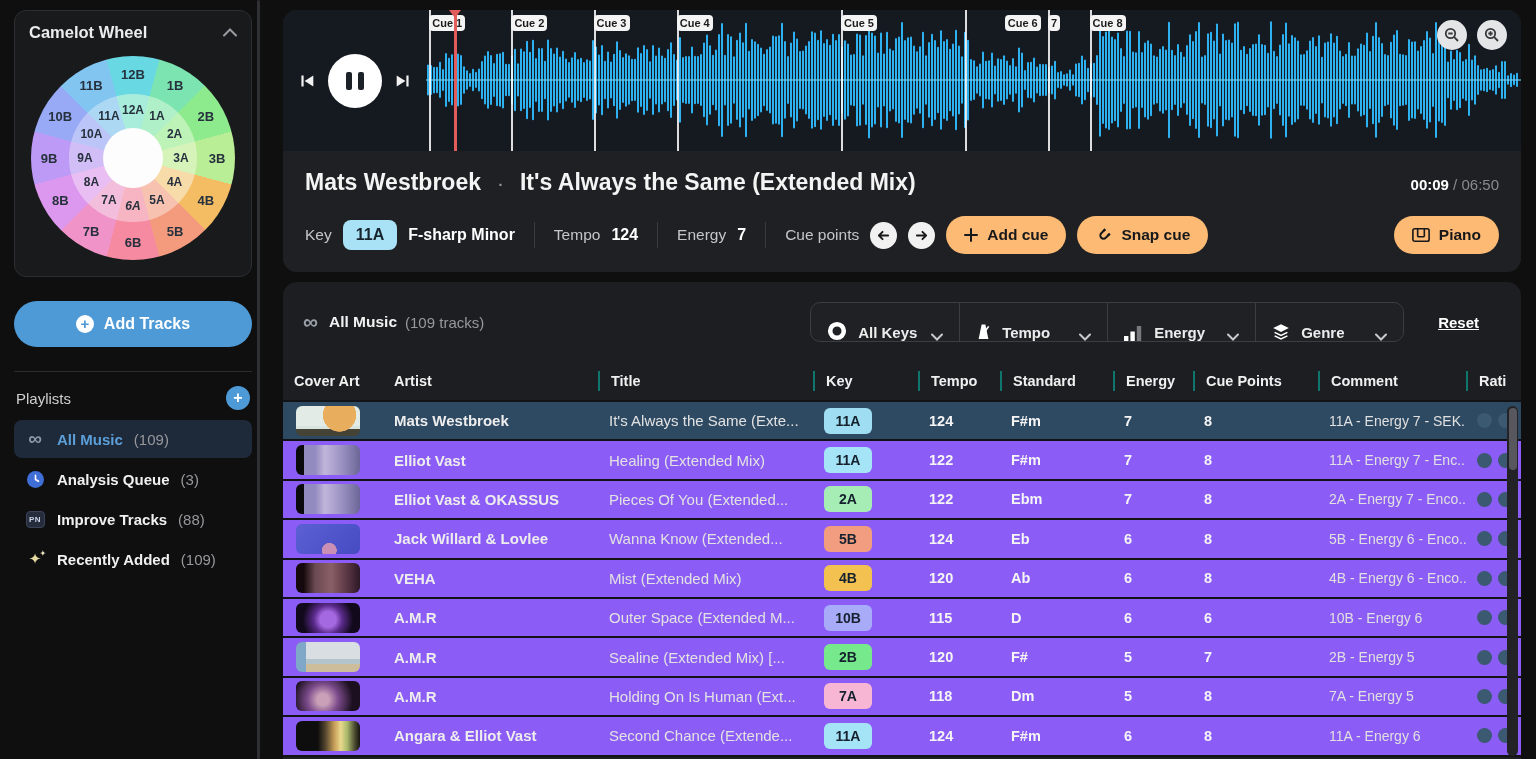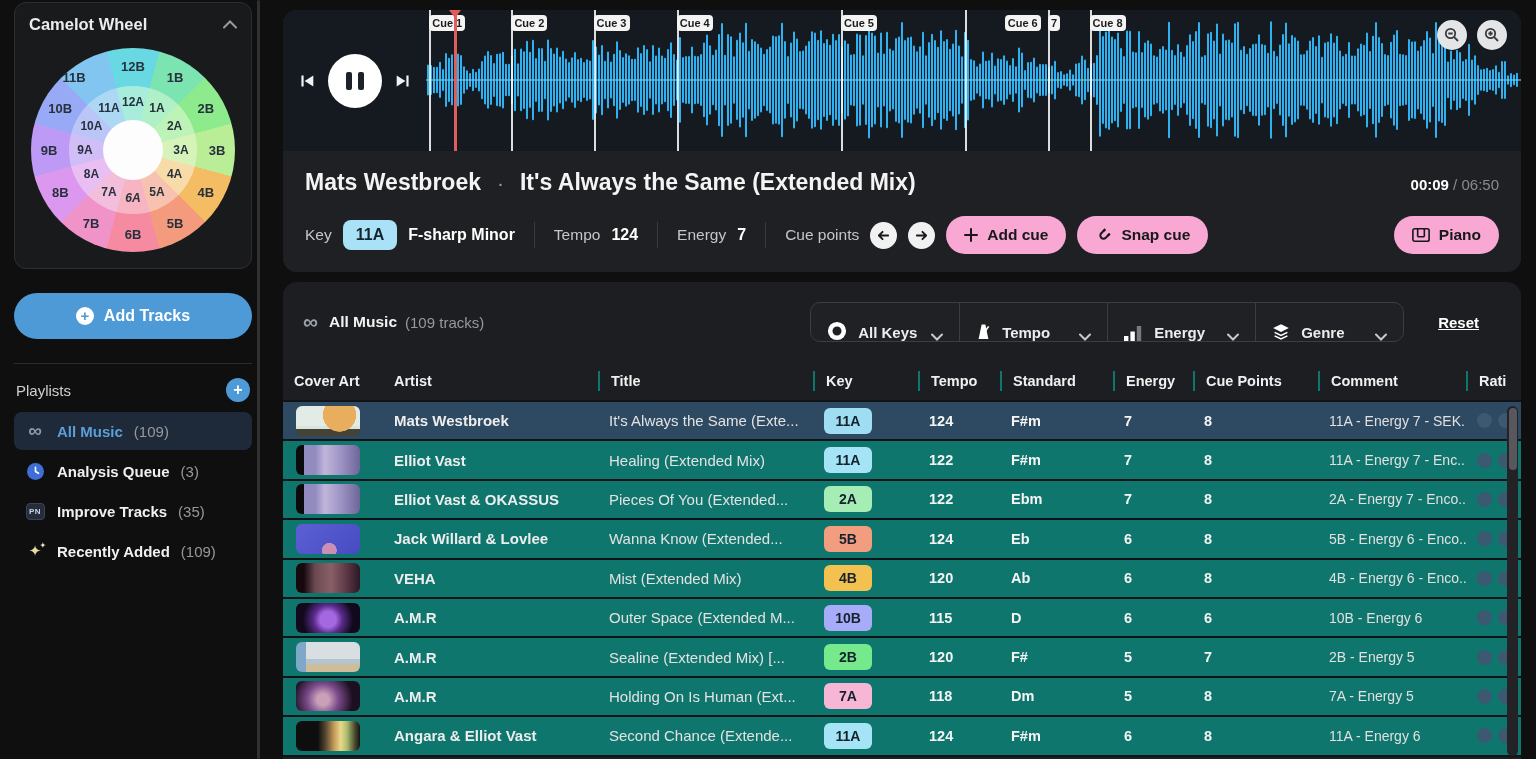--- a/index.html
+++ b/index.html
@@ -2,21 +2,21 @@
 <html><head>
 <meta charset="utf-8">
 <style>
   *{box-sizing:border-box}
   html,body{margin:0;padding:0}
   body{width:1536px;height:759px;overflow:hidden;background:#0f0f10;
        font-family:"Liberation Sans",sans-serif;color:#e8e8e8;position:relative}
   .app{display:flex;width:100%;height:100%}
 
   
-  .sidebar{width:262px;flex:none;position:relative;padding:2px 0 0 14px}
+  .sidebar{width:262px;flex:none;position:relative;padding:10px 0 0 14px}
   .camelot-panel{width:238px;background:#191a1c;border:1px solid #2d2e31;border-radius:12px;padding:12px 14px 14px}
   .panel-head{display:flex;justify-content:space-between;align-items:center}
   .panel-title{font-size:16.5px;font-weight:700;color:#ececec}
   .wheel{position:relative;width:204px;height:204px;margin:14px auto 2px}
   .ring{position:absolute;border-radius:50%}
   .ring.outer{inset:0}
   .ring.inner{inset:38px}
   .hub{position:absolute;inset:72px;background:#fdfdfd;border-radius:50%}
   .wlabel{position:absolute;transform:translate(-50%,-50%);font-weight:700;color:#27313d;white-space:nowrap}
   .wlabel.o{font-size:13px}
@@ -66,21 +66,21 @@
   .dot-sep{color:#9a9a9a;margin:0 16px;font-size:21px}
   .time{margin-left:auto;font-size:15px;white-space:nowrap}
   .t-cur{color:#fff;font-weight:700}
   .t-rest{color:#8b8b8f}
   .meta-row{display:flex;align-items:center;margin-top:20px;gap:11px}
   .mlabel{color:#c6c6c9;font-size:15.5px;white-space:nowrap}
   .mvalue{color:#fff;font-weight:700;font-size:16px;white-space:nowrap}
   .key-badge-top{background:#a9e2f6;color:#16222c;font-weight:700;font-size:16px;border-radius:8px;padding:6px 13px}
   .vdiv{width:1px;height:26px;background:#3a3b3e;margin:0 8px;flex:none}
   .circle-btn{width:27px;height:27px;border-radius:50%;background:#f1f1f1;border:none;display:flex;align-items:center;justify-content:center;cursor:pointer;flex:none}
-  .pill{height:38px;border-radius:19px;background:#f9a8d4;border:none;color:#17181a;font:600 15.5px "Liberation Sans",sans-serif;
+  .pill{height:38px;border-radius:19px;background:#fdba74;border:none;color:#17181a;font:600 15.5px "Liberation Sans",sans-serif;
         display:inline-flex;align-items:center;gap:9px;padding:0 18px;cursor:pointer;white-space:nowrap}
   .spacer{flex:1}
 
   
   .library{margin-top:10px;background:#1d1e21;border-radius:14px 14px 0 0;flex:1;position:relative;overflow:hidden;display:flex;flex-direction:column}
   .lib-head{height:80px;flex:none;display:flex;align-items:center;padding:0 20px}
   .lib-title-icon{color:#9aa0a8;font-size:21px;font-weight:700;margin-right:11px;line-height:10px}
   .lib-title{font-size:15.5px;font-weight:700;color:#f2f2f2;margin-right:8px}
   .lib-count{color:#98989d;font-size:15px}
   .filter-group{margin-left:auto;display:flex;border:1px solid #3c3d42;border-radius:10px;height:40px;align-items:stretch;background:#202125}
@@ -88,21 +88,21 @@
   .filter-item:first-child{border-left:none}
   .filter-label{font-size:15px;font-weight:600;color:#ececec;white-space:nowrap}
   .filter-chevron{margin-left:auto;display:flex}
   .reset{margin-left:28px;margin-right:16px;color:#fff;font-weight:700;font-size:15px;text-decoration:underline;cursor:pointer;background:none;border:none;font-family:"Liberation Sans",sans-serif}
 
   .grid-cols{display:grid;grid-template-columns:100px 215px 215px 105px 82px 113px 80px 125px 148px 1fr;align-items:center}
   .thead{height:40px;flex:none;border-bottom:2px solid #121316}
   .th{padding-left:11px;font-size:14.5px;font-weight:700;color:#f0f0f0;white-space:nowrap;overflow:hidden;border-left:2px solid #0f766e;height:20px;line-height:20px}
   .th:first-child,.th:nth-child(2){border-left:none}
   .tbody{flex:1;overflow:hidden;position:relative}
-  .trow{height:39.4px;border-bottom:2px solid #121316;background:#0f766e;cursor:pointer}
+  .trow{height:39.4px;border-bottom:2px solid #121316;background:#8b5cf6;cursor:pointer}
   .trow.selected{background:#2e4962}
   .cell{padding-left:11px;white-space:nowrap;overflow:hidden}
   .c-artist{font-size:15px;font-weight:600;color:#ededed}
   .c-title{font-size:15px;color:#e2e2e2}
   .c-num,.c-std{font-size:14.5px;font-weight:700;color:#f5f5f5}
   .c-comment{font-size:14px;color:#e0e0e0}
   .key-chip{display:inline-block;min-width:48px;text-align:center;padding:5px 8px;border-radius:6px;
             font-size:14px;font-weight:700;color:#15222e}
   .cover{width:64px;height:30px;border-radius:6px;margin-left:2px;background:#333}
   .dots{display:flex;gap:6px}
@@ -144,21 +144,21 @@
             <span class="wlabel o" style="left: 144px; top: 29.2539px;">1B</span>
             <span class="wlabel o" style="left: 174.746px; top: 60px;">2B</span>
             <span class="wlabel o" style="left: 186px; top: 102px;">3B</span>
             <span class="wlabel o" style="left: 174.746px; top: 144px;">4B</span>
             <span class="wlabel o" style="left: 144px; top: 174.746px;">5B</span>
             <span class="wlabel o" style="left: 102px; top: 186px;">6B</span>
             <span class="wlabel o" style="left: 60px; top: 174.746px;">7B</span>
             <span class="wlabel o" style="left: 29.2539px; top: 144px;">8B</span>
             <span class="wlabel o" style="left: 18px; top: 102px;">9B</span>
             <span class="wlabel o" style="left: 29.2539px; top: 60px;">10B</span>
-            <span class="wlabel o" style="left: 43px; top: 29.2539px;">11B</span>
+            <span class="wlabel o" style="left: 60px; top: 29.2539px;">11B</span>
             <span class="wlabel i" style="left: 102px; top: 54px;">12A</span>
             <span class="wlabel i" style="left: 126px; top: 60.4308px;">1A</span>
             <span class="wlabel i" style="left: 143.569px; top: 78px;">2A</span>
             <span class="wlabel i" style="left: 150px; top: 102px;">3A</span>
             <span class="wlabel i" style="left: 143.569px; top: 126px;">4A</span>
             <span class="wlabel i" style="left: 126px; top: 143.569px;">5A</span>
             <span class="wlabel i" style="left: 102px; top: 150px; font-style: italic;">6A</span>
             <span class="wlabel i" style="left: 78px; top: 143.569px;">7A</span>
             <span class="wlabel i" style="left: 60.4308px; top: 126px;">8A</span>
             <span class="wlabel i" style="left: 54px; top: 102px;">9A</span>
@@ -196,21 +196,21 @@
             </svg>
           </span>
           <span class="pl-label">Analysis Queue</span>
           <span class="pl-count">(3)</span>
         </div>
         <div class="pl-item">
           <span class="pl-icon">
             <span class="pn">PN</span>
           </span>
           <span class="pl-label">Improve Tracks</span>
-          <span class="pl-count">(35)</span>
+          <span class="pl-count">(88)</span>
         </div>
         <div class="pl-item">
           <span class="pl-icon">
             <span class="spark">✦<i>✦</i></span>
           </span>
           <span class="pl-label">Recently Added</span>
           <span class="pl-count">(109)</span>
         </div>
       </nav>
 

